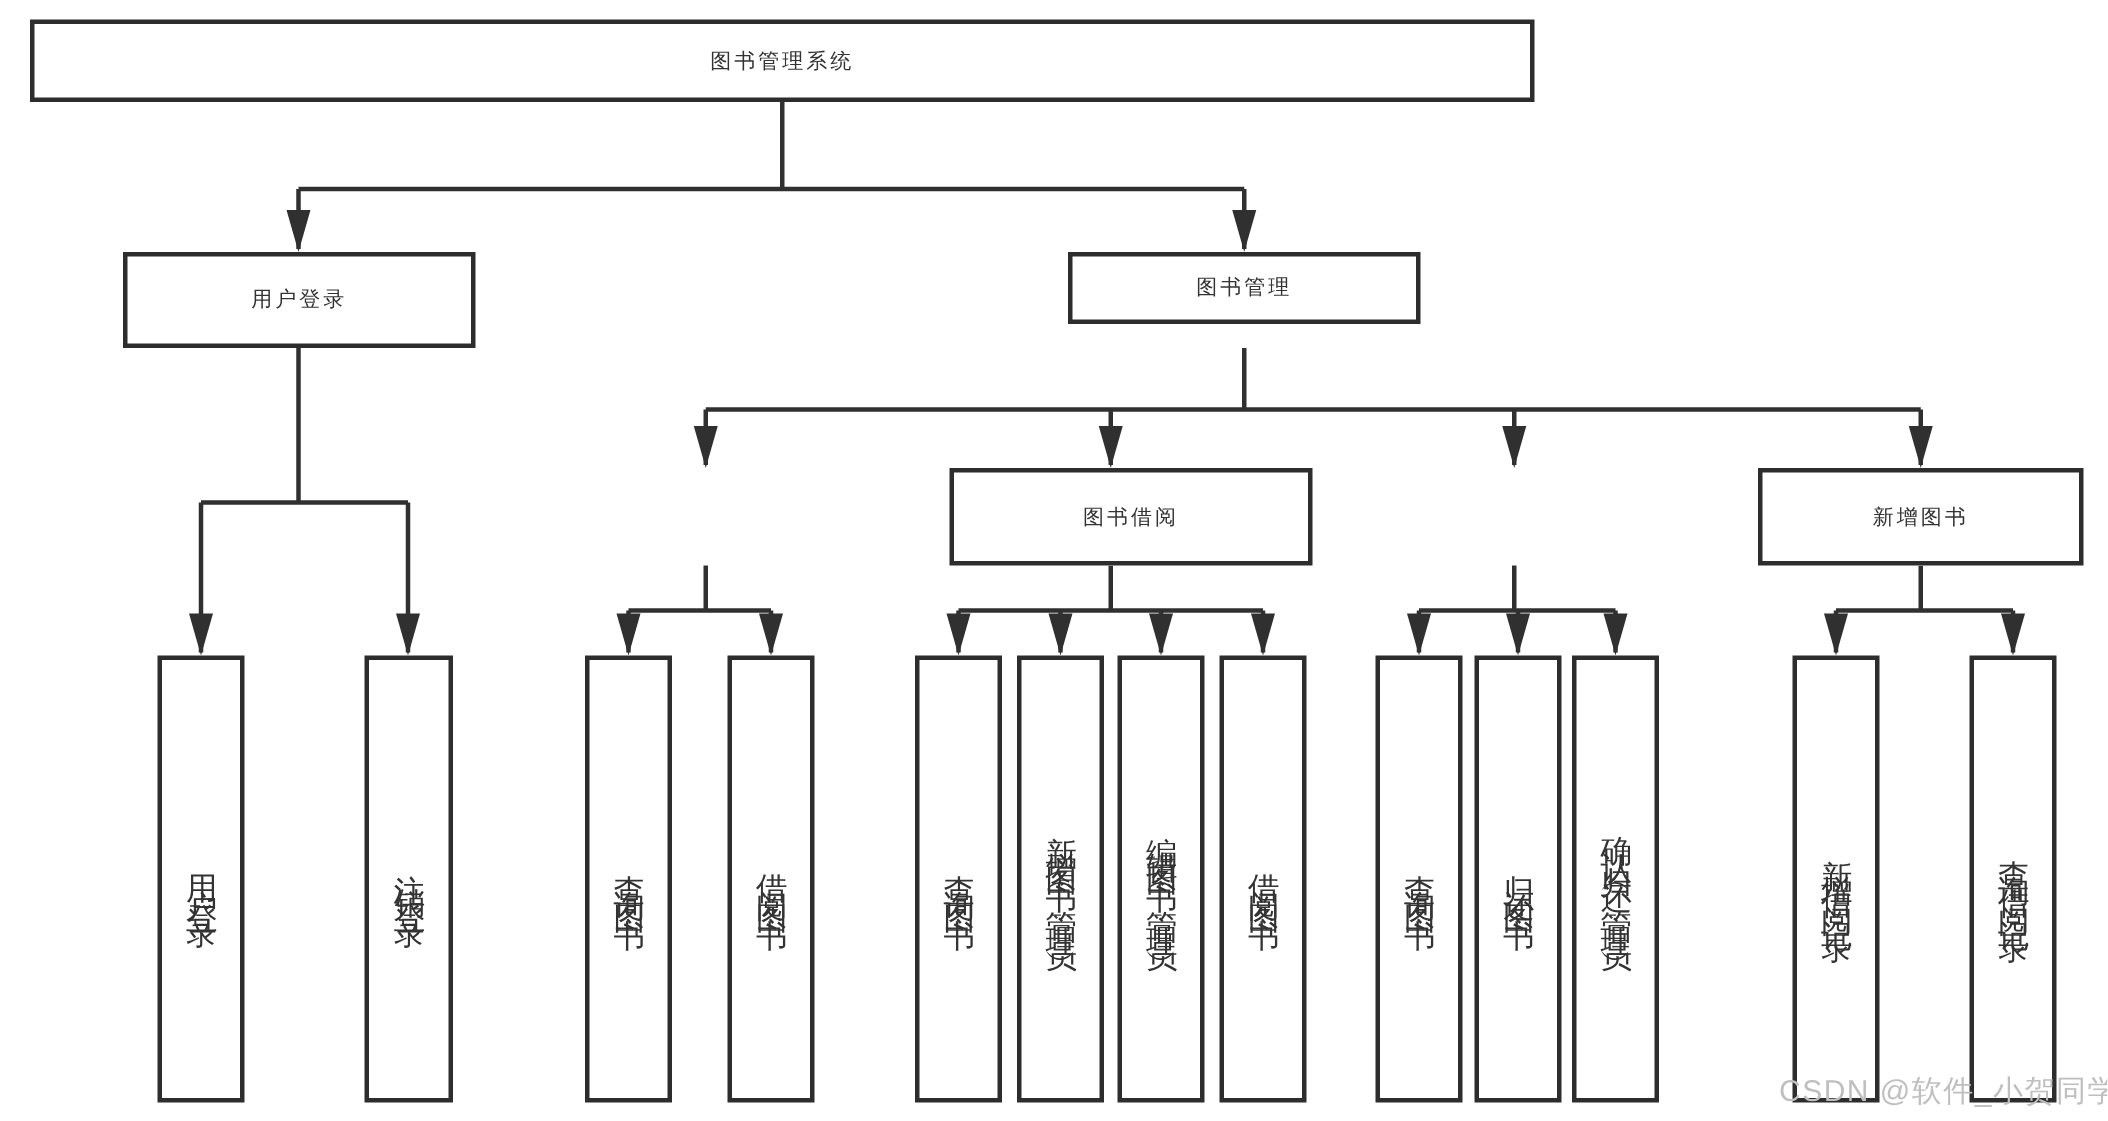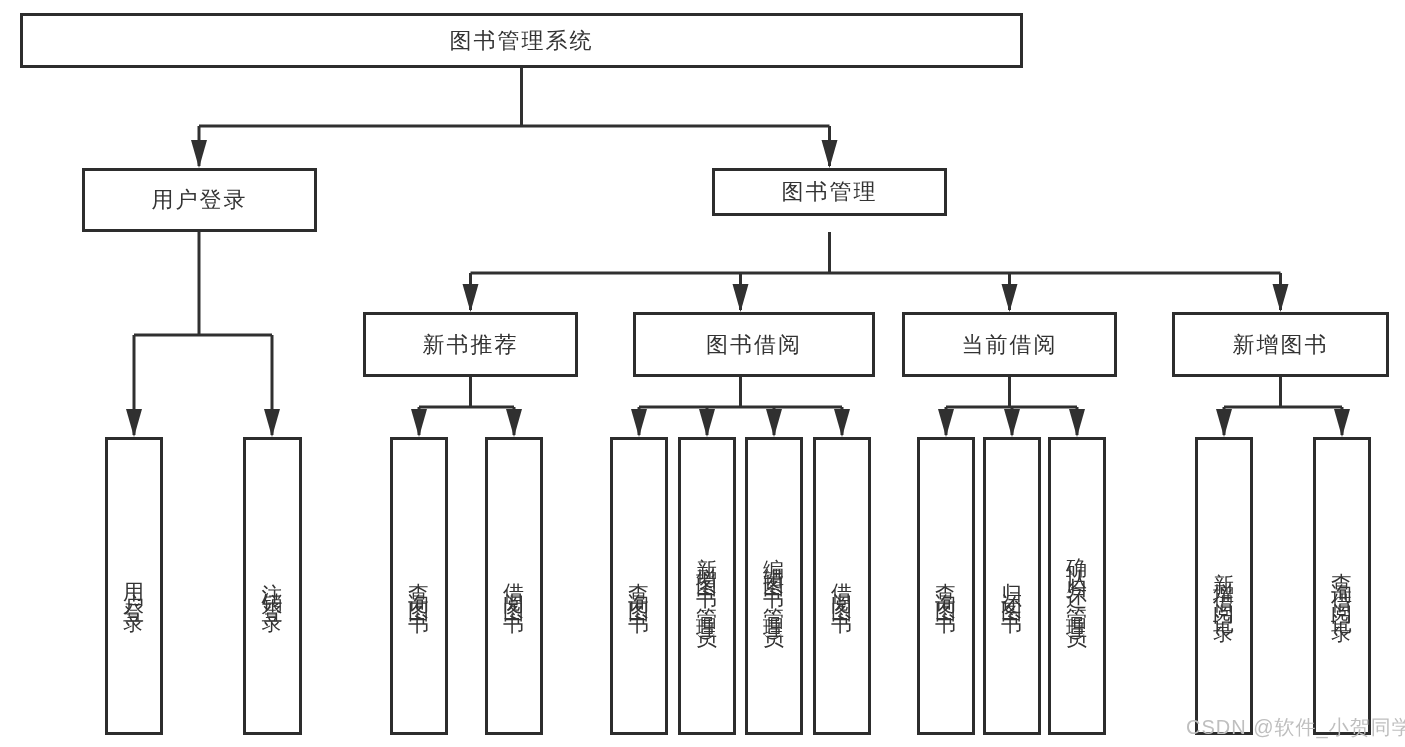--- a/index.html
+++ b/index.html
@@ -34,21 +34,21 @@
     position: absolute;
     box-sizing: border-box;
     background: #ffffff;
     border: 3px solid #2d2d2d;
     display: flex;
     align-items: center;
     justify-content: center;
     color: #333333;
   }
   .hlabel {
-    font-size: 22px;
+    font-size: 14px;
     letter-spacing: 2px;
     white-space: nowrap;
   }
   .leaf .vtext {
     writing-mode: vertical-rl;
     text-orientation: mixed;
     font-size: 21px;
     letter-spacing: 10px;
     line-height: 1;
     white-space: nowrap;
@@ -148,29 +148,23 @@
     <span class="hlabel">图书管理系统</span>
   </div>
 
   <div class="node" style="left:82px;top:168px;width:235px;height:64px">
     <span class="hlabel">用户登录</span>
   </div>
   <div class="node" style="left:712px;top:168px;width:235px;height:48px">
     <span class="hlabel">图书管理</span>
   </div>
 
-  <div class="node" style="left:363px;top:312px;width:215px;height:65px">
-    <span class="hlabel">新书推荐</span>
-  </div>
   <div class="node" style="left:633px;top:312px;width:242px;height:65px">
     <span class="hlabel">图书借阅</span>
   </div>
-  <div class="node" style="left:902px;top:312px;width:215px;height:65px">
-    <span class="hlabel">当前借阅</span>
-  </div>
   <div class="node" style="left:1172px;top:312px;width:217px;height:65px">
     <span class="hlabel">新增图书</span>
   </div>
 
   <div class="node leaf" style="left:105px;top:437px;width:58px;height:298px">
     <span class="vtext">用户登录</span>
   </div>
   <div class="node leaf" style="left:243px;top:437px;width:59px;height:298px">
     <span class="vtext">注销登录</span>
   </div>

